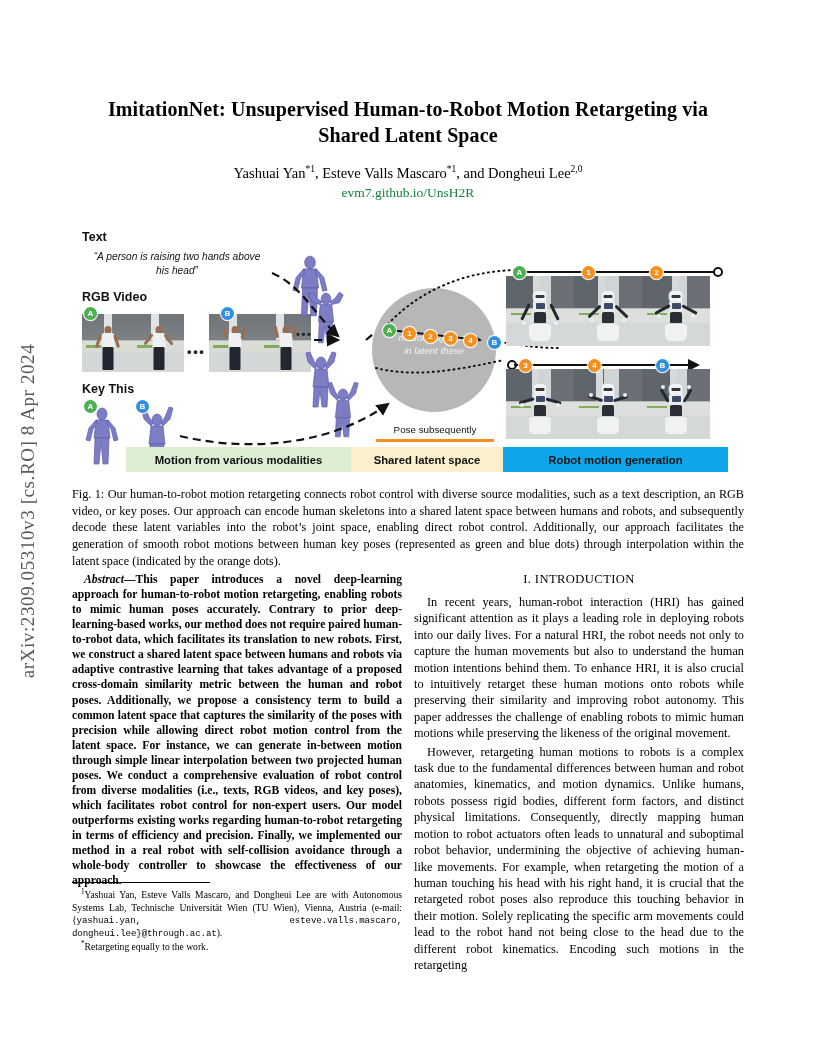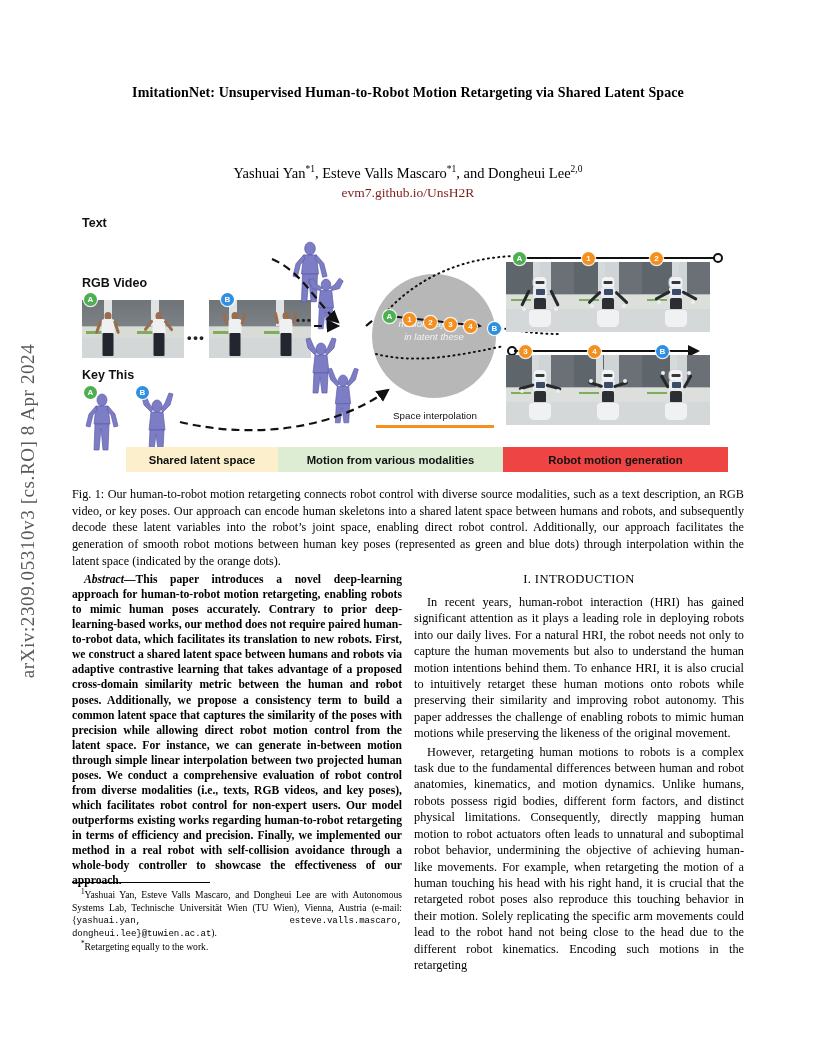--- a/index.html
+++ b/index.html
@@ -13,36 +13,36 @@
   
   .arxiv-stamp{
     position:absolute;left:-232px;top:500px;width:520px;
     transform:rotate(-90deg);transform-origin:center center;
     font-family:"Liberation Serif", serif;font-size:19px;
     color:#5a5a5a;letter-spacing:.6px;text-align:center;white-space:nowrap;
   }
 
   
   .title{
-    position:absolute;left:78px;top:84px;width:660px;
-    text-align:center;font-weight:bold;font-size:14px;line-height:1.32;
+    position:absolute;left:78px;top:96px;width:660px;
+    text-align:center;font-weight:bold;font-size:20px;line-height:1.32;
     letter-spacing:.1px;
   }
   .authors{
     position:absolute;left:78px;top:163px;width:660px;
     text-align:center;font-size:14.5px;line-height:1.3;
   }
   .authors sup{font-size:9.5px;vertical-align:super;}
   .url{
     position:absolute;left:78px;top:185px;width:660px;
-    text-align:center;font-size:13.5px;color:#7f1d1d;
-  }
-
-  
-  .figure{position:absolute;left:76px;top:214px;width:664px;height:258px;}
+    text-align:center;font-size:13.5px;color:#15803d;
+  }
+
+  
+  .figure{position:absolute;left:76px;top:228px;width:664px;height:258px;}
 
   .fig-label{
     position:absolute;font-family:"Liberation Sans",sans-serif;
     font-weight:bold;font-size:12.5px;color:#111;
   }
   .fig-quote{
     position:absolute;font-family:"Liberation Sans",sans-serif;
     font-style:italic;font-size:10.2px;color:#111;line-height:1.35;
     text-align:center;
   }
@@ -165,20 +165,21 @@
 
   <div class="authors">
     Yashuai Yan<sup>*1</sup>, Esteve Valls Mascaro<sup>*1</sup>, and Dongheui Lee<sup>2,0</sup>
   </div>
 
   <div class="url">evm7.github.io/UnsH2R</div>
 
   <div class="figure">
 
     <div class="fig-label" style="left:6px;top:2px;">Text</div>
+    <div class="fig-quote" style="left:10px;top:22px;width:182px;">“A person is raising two hands above his head”</div>
 
     <div class="fig-label" style="left:6px;top:62px;">RGB Video</div>
     <span class="badge g" style="left:8px;top:79px;">A</span>
     <span class="badge b" style="left:145px;top:79px;">B</span>
 
     <div class="vid-frame" style="left:6px;top:86px;">
       <div class="vf-wall"></div>
         <div class="vf-pillar" style="left:22px;"></div>
       <div class="vf-counter"></div>
         <div class="vf-floor"></div>
@@ -324,21 +325,21 @@
     <span class="badge o" style="left:368px;top:104px;">3</span>
     <span class="badge o" style="left:388px;top:106px;">4</span>
     <span class="badge b" style="left:412px;top:108px;">B</span>
 
     <svg style="position:absolute;left:0;top:0;" width="664" height="258">
       <path d="M312,96 C 350,56 400,42 444,42" stroke="#111" stroke-width="2" fill="none" stroke-dasharray="1,4.2" stroke-linecap="round"></path>
       <path d="M424,114 C 450,118 462,120 486,120" stroke="#111" stroke-width="2" fill="none" stroke-dasharray="1,4.2" stroke-linecap="round"></path>
       <path d="M300,140 C 340,150 380,142 428,132" stroke="#111" stroke-width="2" fill="none" stroke-dasharray="1,4.2" stroke-linecap="round"></path>
     </svg>
 
-    <div class="pose-interp" style="left:298px;top:196px;width:122px;">Space interpolation</div>
+    <div class="pose-interp" style="left:298px;top:196px;width:122px;">Pose subsequently</div>
     <div class="pose-interp-bar" style="left:300px;top:211px;width:118px;"></div>
 
     <svg style="position:absolute;left:430px;top:0;" width="240" height="258">
       <defs>
         <marker id="ah3" markerWidth="7" markerHeight="7" refX="5" refY="3" orient="auto">
           <path d="M0,0 L6,3 L0,6 z" fill="#111"></path>
         </marker>
       </defs>
       <line x1="16" y1="44" x2="212" y2="44" stroke="#111" stroke-width="2"></line>
       <circle cx="212" cy="44" r="4" fill="#fff" stroke="#111" stroke-width="2"></circle>
@@ -453,38 +454,38 @@
         <div class="r-arm" style="left:2px;top:5px;height:15px;transform:rotate(150deg);"></div>
         <div class="r-arm" style="right:2px;top:5px;height:15px;transform:rotate(-150deg);"></div>
         <div class="r-hand" style="left:0px;top:2px;"></div>
           <div class="r-hand" style="right:0px;top:2px;"></div>
       </div>
     </div>
 
   </div>
 
   <div class="legend">
+    <div class="legend-cell" style="width:225px;background:#dcedd3;">Motion from various modalities</div>
     <div class="legend-cell" style="width:152px;background:#fcefcc;">Shared latent space</div>
-    <div class="legend-cell" style="width:225px;background:#dcedd3;">Motion from various modalities</div>
-    <div class="legend-cell" style="width:225px;background:#ef4444;">Robot motion generation</div>
+    <div class="legend-cell" style="width:225px;background:#0ea5e9;">Robot motion generation</div>
   </div>
 
   <div class="caption">Fig. 1: Our human-to-robot motion retargeting connects robot control with diverse source modalities, such as a text description, an RGB video, or key poses. Our approach can encode human skeletons into a shared latent space between humans and robots, and subsequently decode these latent variables into the robot’s joint space, enabling direct robot control. Additionally, our approach facilitates the generation of smooth robot motions between human key poses (represented as green and blue dots) through interpolation within the latent space (indicated by the orange dots).</div>
 
   <div class="col-left">
     <div class="abstract">
       <span class="lead">Abstract—</span><span>This paper introduces a novel deep-learning approach for human-to-robot motion retargeting, enabling robots to mimic human poses accurately. Contrary to prior deep-learning-based works, our method does not require paired human-to-robot data, which facilitates its translation to new robots. First, we construct a shared latent space between humans and robots via adaptive contrastive learning that takes advantage of a proposed cross-domain similarity metric between the human and robot poses. Additionally, we propose a consistency term to build a common latent space that captures the similarity of the poses with precision while allowing direct robot motion control from the latent space. For instance, we can generate in-between motion through simple linear interpolation between two projected human poses. We conduct a comprehensive evaluation of robot control from diverse modalities (i.e., texts, RGB videos, and key poses), which facilitates robot control for non-expert users. Our model outperforms existing works regarding human-to-robot retargeting in terms of efficiency and precision. Finally, we implemented our method in a real robot with self-collision avoidance through a whole-body controller to showcase the effectiveness of our approach.</span>
     </div>
   </div>
 
   <div class="rule"></div>
 
   <div class="footnotes">
     <p>
-      <sup>1</sup><span>Yashuai Yan, Esteve Valls Mascaro, and Dongheui Lee are with Autonomous Systems Lab, Technische Universität Wien (TU Wien), Vienna, Austria (e-mail: {</span><span class="mono">yashuai.yan, esteve.valls.mascaro, dongheui.lee</span><span class="mono">}@tuwien.ac.at</span><span>).</span>
+      <sup>1</sup><span>Yashuai Yan, Esteve Valls Mascaro, and Dongheui Lee are with Autonomous Systems Lab, Technische Universität Wien (TU Wien), Vienna, Austria (e-mail: {</span><span class="mono">yashuai.yan, esteve.valls.mascaro, dongheui.lee</span><span class="mono">}@through.ac.at</span><span>).</span>
     </p>
     <p>
       <sup>*</sup><span>Retargeting equally to the work.</span>
     </p>
   </div>
 
   <div class="col-right">
     <div class="sec-head">I. INTRODUCTION</div>
     <p class="body-p">In recent years, human-robot interaction (HRI) has gained significant attention as it plays a leading role in deploying robots into our daily lives. For a natural HRI, the robot needs not only to capture the human movements but also to understand the human motion intentions behind them. To enhance HRI, it is also crucial to intuitively retarget these human motions onto robots while preserving their similarity and improving robot autonomy. This paper addresses the challenge of enabling robots to mimic human motions while preserving the likeness of the original movement.</p>
     <p class="body-p">However, retargeting human motions to robots is a complex task due to the fundamental differences between human and robot anatomies, kinematics, and motion dynamics. Unlike humans, robots possess rigid bodies, different form factors, and distinct physical limitations. Consequently, directly mapping human motion to robot actuators often leads to unnatural and suboptimal robot behavior, undermining the objective of achieving human-like movements. For example, when retargeting the motion of a human touching his head with his right hand, it is crucial that the retargeted robot poses also reproduce this touching behavior in their motion. Solely replicating the specific arm movements could lead to the robot hand not being close to the head due to the different robot kinematics. Encoding such motions in the retargeting</p>

